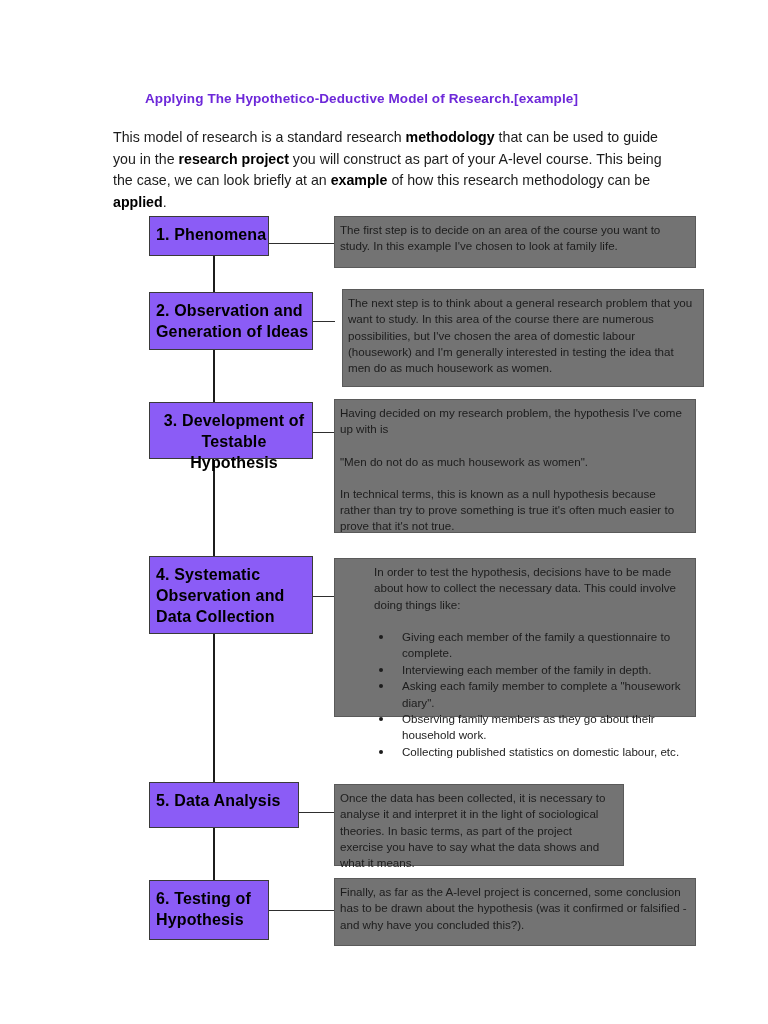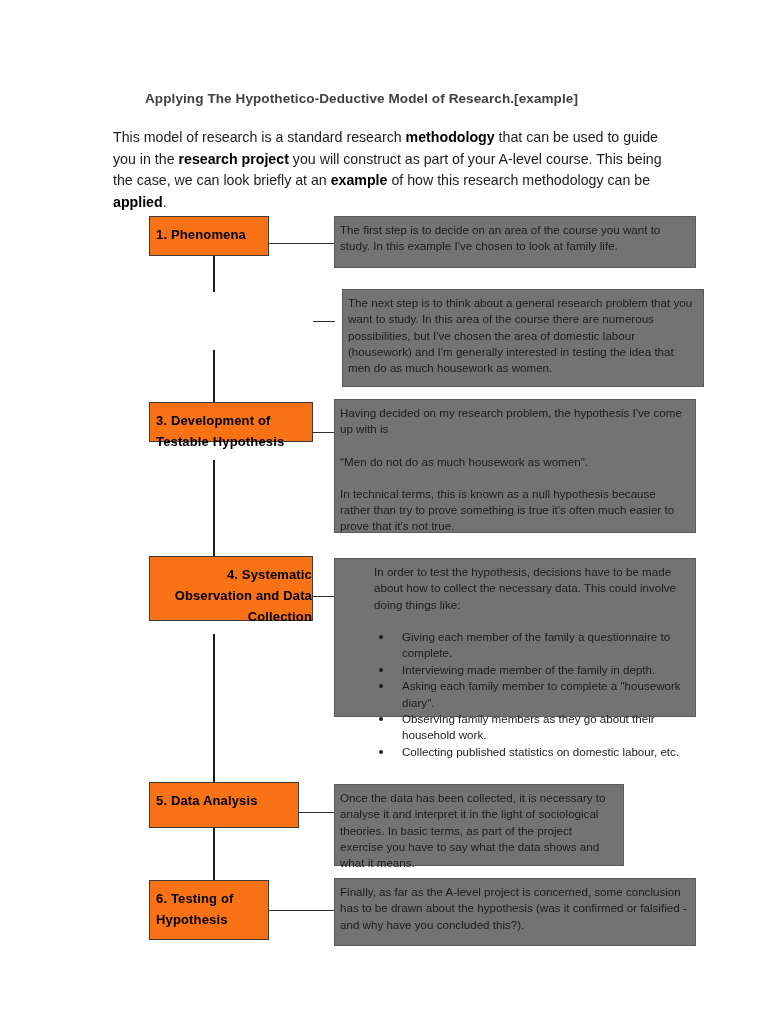--- a/index.html
+++ b/index.html
@@ -23,21 +23,21 @@
 
   
   .doc-title {
     position: absolute;
     left: 145px;
     top: 90px;
     width: 500px;
     font-size: 13.5px;
     font-weight: bold;
     letter-spacing: 0.1px;
-    color: #404040;
+    color: #6d28d9;
     line-height: 18px;
   }
 
   .intro {
     position: absolute;
     left: 113px;
     top: 127px;
     width: 556px;
     font-size: 14.2px;
     line-height: 21.5px;
@@ -51,22 +51,22 @@
     left: 0;
     top: 0;
     width: 768px;
     height: 1024px;
   }
 
   .step-box {
     position: absolute;
     box-sizing: border-box;
     border: 1.6px solid #3a3a3a;
-    background: #f97316;
-    font-size: 13px;
+    background: #8b5cf6;
+    font-size: 16px;
     font-weight: bold;
     line-height: 21px;
     color: #000000;
     padding: 7px 0 0 6px;
     letter-spacing: 0.15px;
   }
 
   .text-box {
     position: absolute;
     box-sizing: border-box;
@@ -144,46 +144,49 @@
 
     <div class="step-box" style="left:149px; top:216px; width:120px; height:40px;">
       <span>1. Phenomena</span>
     </div>
     <div class="text-box" style="left:334px; top:216px; width:362px; height:52px;">
       <div>
           <p>The first step is to decide on an area of the course you want to study. In this example I've chosen to look at family life.</p>
         </div>
     </div>
 
+    <div class="step-box" style="left:149px; top:292px; width:164px; height:58px;">
+      <span>2. Observation and Generation of Ideas</span>
+    </div>
     <div class="text-box" style="left:342px; top:289px; width:362px; height:98px;">
       <div>
           <p>The next step is to think about a general research problem that you want to study. In this area of the course there are numerous possibilities, but I've chosen the area of domestic labour (housework) and I'm generally interested in testing the idea that men do as much housework as women.</p>
         </div>
     </div>
 
-    <div class="step-box" style="left:149px; top:402px; width:164px; height:40px;">
+    <div class="step-box" style="left:149px; top:402px; width:164px; height:57px;text-align:center;">
       <span>3. Development of Testable Hypothesis</span>
     </div>
     <div class="text-box" style="left:334px; top:399px; width:362px; height:134px;">
       <div>
           <p>Having decided on my research problem, the hypothesis I've come up with is</p>
           <p class="gap">"Men do not do as much housework as women".</p>
           <p class="gap">In technical terms, this is known as a null hypothesis because rather than try to prove something is true it's often much easier to prove that it's not true.</p>
         </div>
     </div>
 
-    <div class="step-box" style="left:149px; top:556px; width:164px; height:65px;text-align:right;">
+    <div class="step-box" style="left:149px; top:556px; width:164px; height:78px;">
       <span>4. Systematic Observation and Data Collection</span>
     </div>
     <div class="text-box" style="left:334px; top:558px; width:362px; height:159px;padding-left:39px;">
       <div>
           <p>In order to test the hypothesis, decisions have to be made about how to collect the necessary data. This could involve doing things like:</p>
           <ul class="bullets">
             <li>Giving each member of the family a questionnaire to complete.</li>
-            <li>Interviewing made member of the family in depth.</li>
+            <li>Interviewing each member of the family in depth.</li>
             <li>Asking each family member to complete a "housework diary".</li>
             <li>Observing family members as they go about their household work.</li>
             <li>Collecting published statistics on domestic labour, etc.</li>
           </ul>
         </div>
     </div>
 
     <div class="step-box" style="left:149px; top:782px; width:150px; height:46px;">
       <span>5. Data Analysis</span>
     </div>

